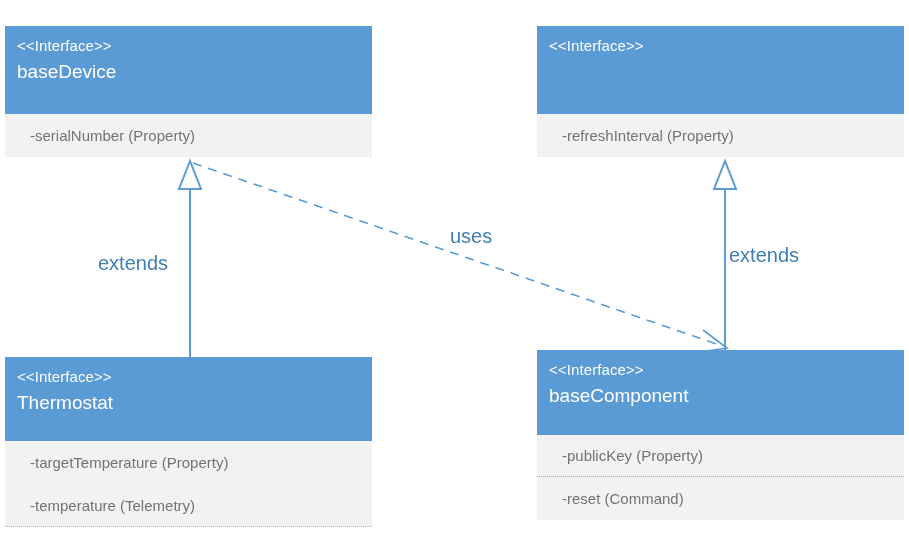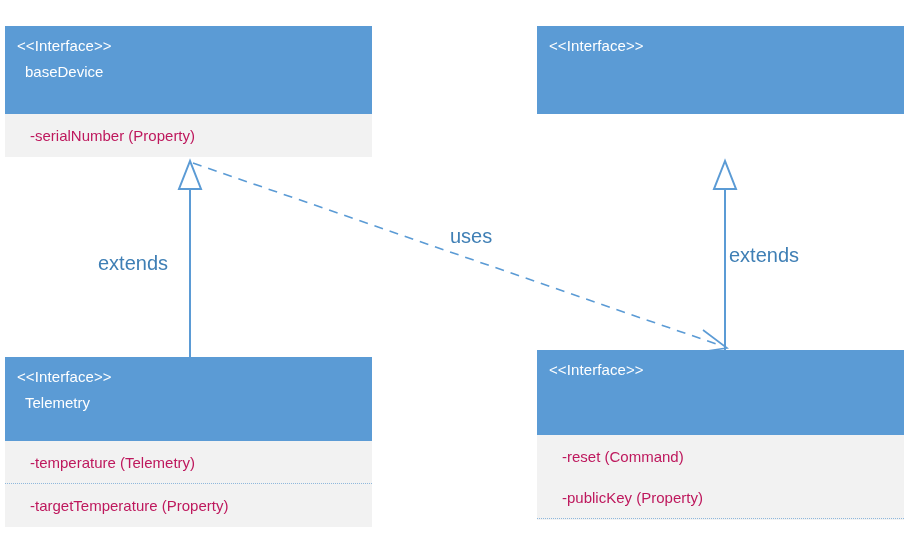--- a/index.html
+++ b/index.html
@@ -32,35 +32,34 @@
     overflow: hidden;
   }
   .stereotype {
     font-size: 15px;
     line-height: 20px;
     letter-spacing: 0.1px;
     color: #ffffff;
     white-space: nowrap;
   }
   .class-name {
-    font-size: 15px;
+    font-size: 19px;
     line-height: 28px;
     color: #ffffff;
     white-space: nowrap;
     padding-top: 2px;
-    margin-left: 8px;
   }
   .uml-body {
     background: #f2f2f2;
     box-sizing: border-box;
     overflow: hidden;
   }
   .member-row {
     box-sizing: border-box;
-    color: #be185d;
+    color: #737373;
     font-size: 15px;
     padding-left: 25px;
     display: flex;
     align-items: center;
     white-space: nowrap;
   }
   .member-row.divided {
     border-bottom: 1px dotted #8fb8dc;
   }
   .edge-label {
@@ -109,40 +108,44 @@
     </div>
     <div class="uml-body" style="height:43px;">
       <div class="member-row" style="height:43px;">-serialNumber (Property)</div>
     </div>
   </div>
 
   <div class="uml-class" style="left:537px; top:26px; width:367px;">
     <div class="uml-header" style="height:88px;">
       <div class="stereotype">&lt;&lt;Interface&gt;&gt;</div>
     </div>
+    <div class="uml-body" style="height:43px;">
+      <div class="member-row" style="height:43px;">-refreshInterval (Property)</div>
+    </div>
   </div>
 
   <div class="uml-class" style="left:5px; top:357px; width:367px;">
     <div class="uml-header" style="height:84px;">
       <div class="stereotype">&lt;&lt;Interface&gt;&gt;</div>
-      <div class="class-name">Telemetry</div>
+      <div class="class-name">Thermostat</div>
     </div>
     <div class="uml-body" style="height:86px;">
+      <div class="member-row" style="height:43px;">-targetTemperature (Property)</div>
       <div class="member-row divided" style="height:43px;">-temperature (Telemetry)</div>
-      <div class="member-row" style="height:43px;">-targetTemperature (Property)</div>
     </div>
   </div>
 
   <div class="uml-class" style="left:537px; top:350px; width:367px;">
     <div class="uml-header" style="height:85px;">
       <div class="stereotype">&lt;&lt;Interface&gt;&gt;</div>
+      <div class="class-name">baseComponent</div>
     </div>
     <div class="uml-body" style="height:85px;">
+      <div class="member-row divided" style="height:42px;">-publicKey (Property)</div>
       <div class="member-row" style="height:42px;">-reset (Command)</div>
-      <div class="member-row divided" style="height:42px;">-publicKey (Property)</div>
     </div>
   </div>
 
   <div class="edge-label" style="left:98px; top:253px;">extends</div>
 
   <div class="edge-label" style="left:729px; top:245px;">extends</div>
 
   <div class="edge-label" style="left:450px; top:226px;">uses</div>
 
 </div>

